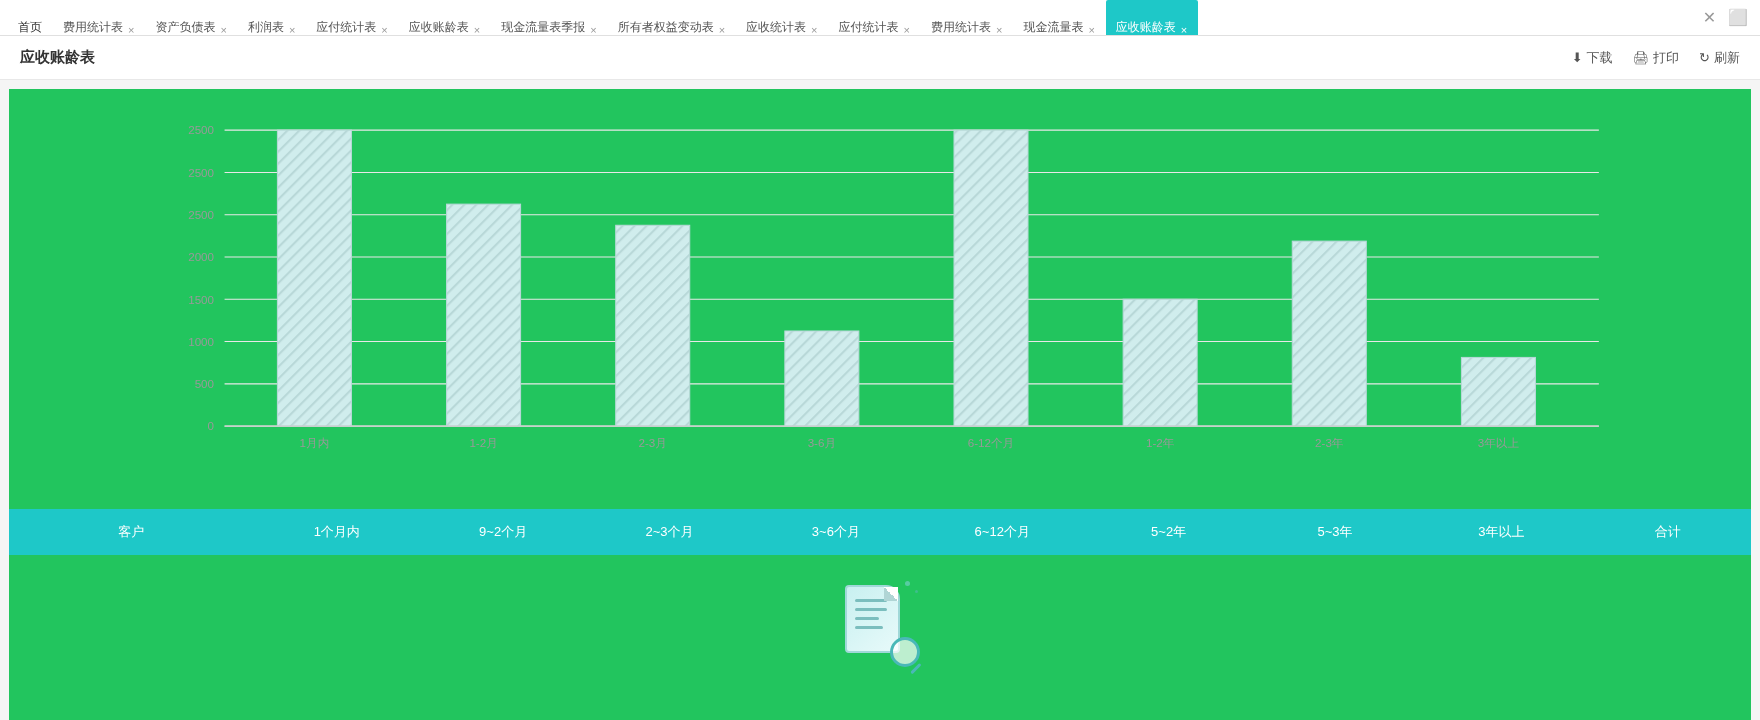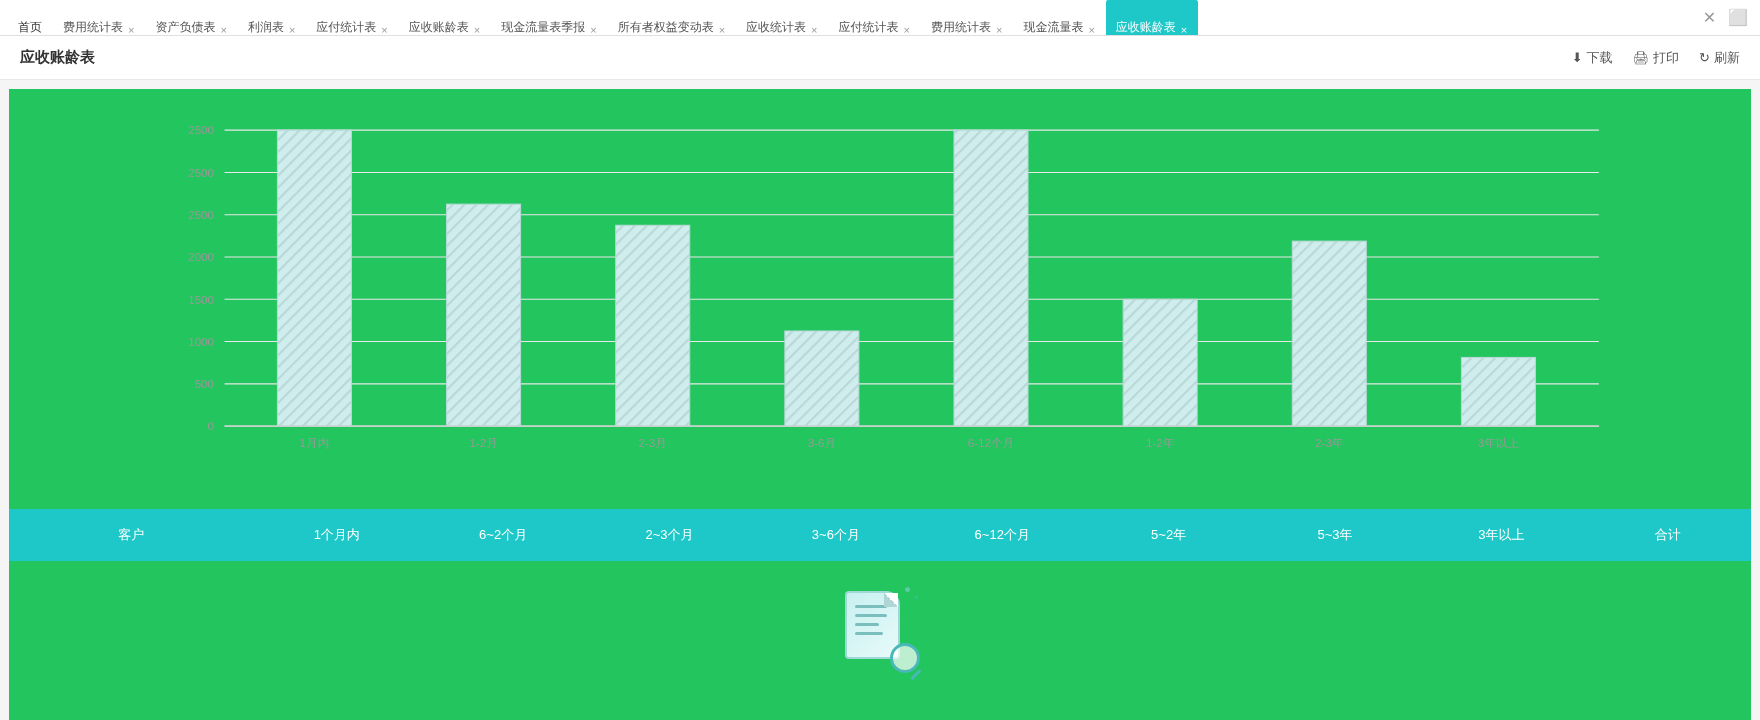--- a/index.html
+++ b/index.html
@@ -104,21 +104,21 @@
     .chart-container {
       width: 100%;
       height: 370px;
     }
 
     
     .table-header {
       display: flex;
       background: #1ec8c8;
       color: #fff;
-      height: 52px;
+      height: 46px;
       align-items: center;
     }
     .table-header-cell {
       flex: 1;
       text-align: center;
       font-size: 13px;
       font-weight: normal;
       padding: 0 5px;
     }
     .table-header-cell.customer { flex: 1.5; }
@@ -281,21 +281,21 @@
   </div>
 
   <div class="table-header">
     <div class="table-header-cell customer">
       <span>客户</span>
     </div>
     <div class="table-header-cell">
       <span>1个月内</span>
     </div>
     <div class="table-header-cell">
-      <span>6~2个月</span>
+      <span>9~2个月</span>
     </div>
     <div class="table-header-cell">
       <span>2~3个月</span>
     </div>
     <div class="table-header-cell">
       <span>3~6个月</span>
     </div>
     <div class="table-header-cell">
       <span>6~12个月</span>
     </div>

